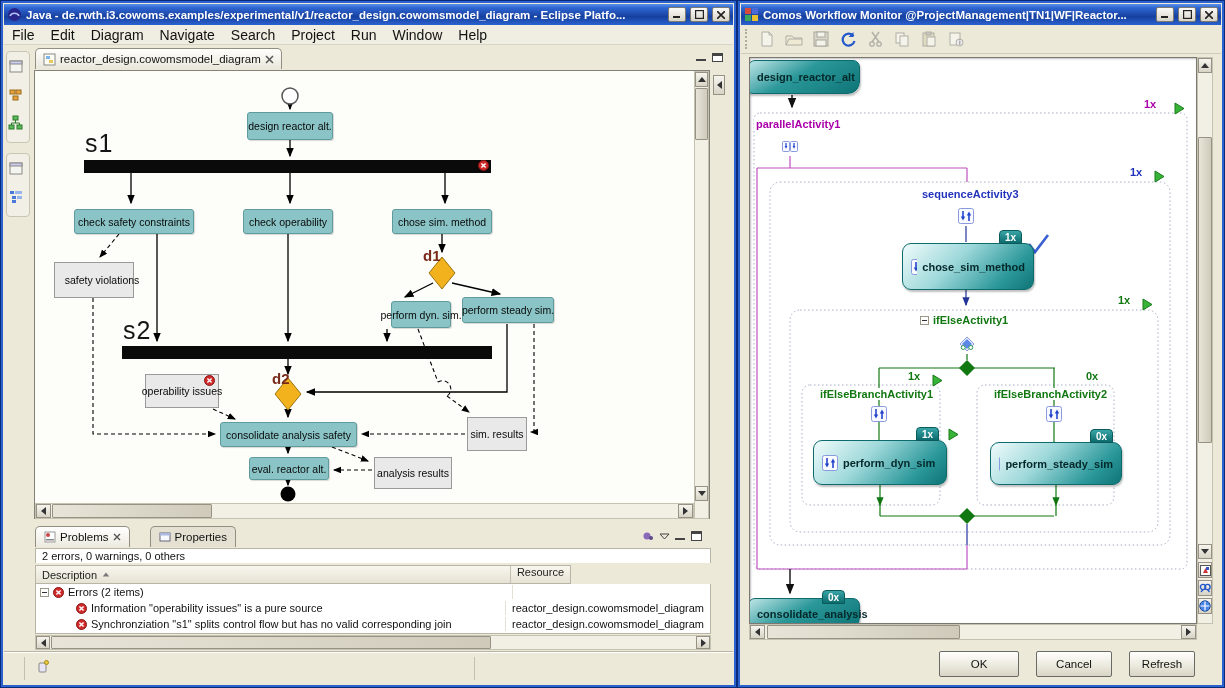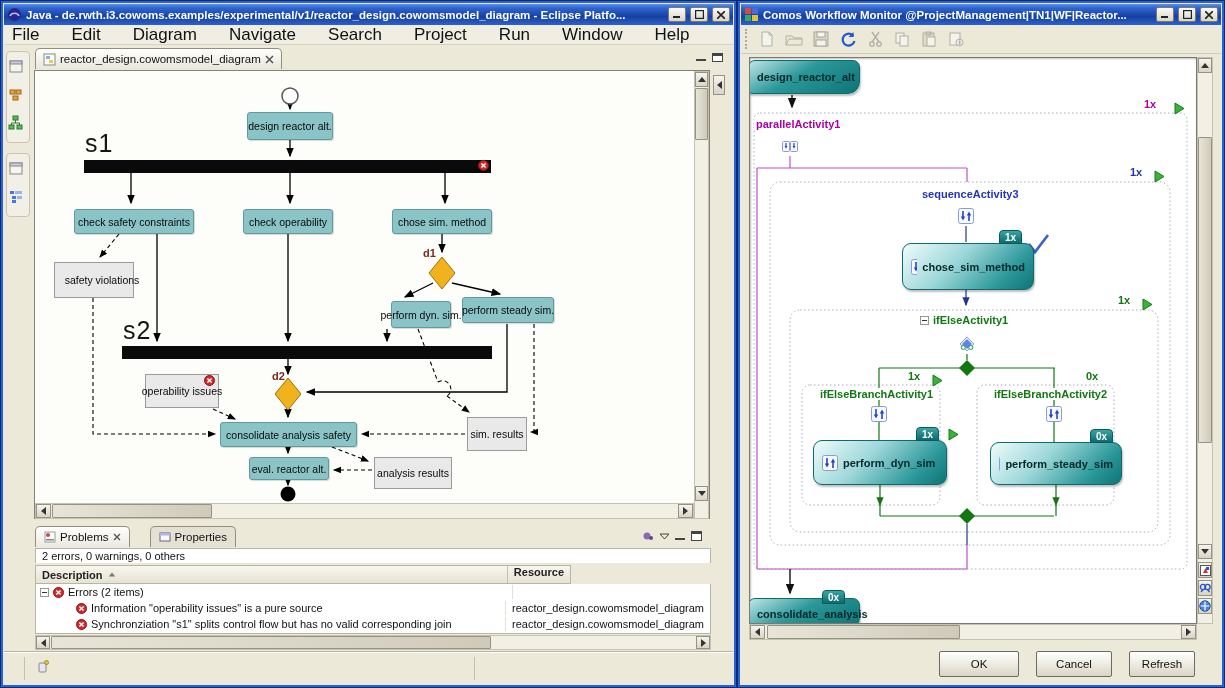--- a/index.html
+++ b/index.html
@@ -9,21 +9,21 @@
   .window { position:absolute; top:0; height:688px; background:#ece9d8; border:1px solid #0a2a7a; box-shadow:inset 0 0 0 2px #2b62cf; }
   .titlebar { position:absolute; left:3px; right:3px; top:3px; height:21px;
     background:linear-gradient(180deg,#5a91ea 0%,#2f66d2 18%,#16409f 60%,#2b62cf 100%);
     display:flex; align-items:center; gap:4px; padding:0 3px; color:#fff; font-size:11.5px; font-weight:bold; }
   .titlebar .ttl { flex:1; white-space:nowrap; overflow:hidden; }
   .wbtn { width:18px; height:15px; background:linear-gradient(180deg,#fbfaf7,#d8d4c8); border:1px solid #7d7a70;
     display:flex; align-items:center; justify-content:center; font-size:10px; color:#222; border-radius:2px; }
   .wbtn svg { display:block; }
 
   .menubar { position:absolute; left:3px; right:3px; top:24px; height:20px; background:#f0eee2; border-bottom:1px solid #d8d4c4;
-    display:flex; align-items:center; font-size:17px; color:#111;gap:16px; }
+    display:flex; align-items:center; font-size:14px; color:#111; }
   .menubar span { padding:2px 8px; }
 
   
   .fastview { position:absolute; left:3px; top:46px; width:28px; bottom:3px; background:#ece9d8; }
   .fvgroup { margin:4px 2px 10px 2px; border:1px solid #c9c5b4; border-radius:4px; background:#f2f0e6; padding:3px 0; }
   .fvgroup .fvi { width:18px; height:18px; margin:3px auto; }
 
   .etab { position:absolute; display:flex; align-items:center; gap:4px; height:21px; padding:0 7px;
     background:linear-gradient(180deg,#fefefc,#e9e7db); border:1px solid #928f82; border-bottom:none;
     border-radius:5px 5px 0 0; font-size:11.5px; color:#111; }
@@ -31,21 +31,21 @@
 
   .canvasframe { position:absolute; background:#fdfdfa; border:1px solid #848278; }
   .lx { position:absolute; left:0; top:0; width:659px; height:432px; overflow:hidden; }
   .lx svg.base { position:absolute; left:0; top:0; }
 
   .tbox,.gbox { position:absolute; display:flex; align-items:center; justify-content:center; text-align:center;
     font-size:10.5px; color:#0a0a0a; white-space:nowrap; }
   .tbox { background:#8ac4c6; border:1px solid #5f9b9d; border-radius:3px; box-shadow:1px 1px 1px rgba(0,0,0,.15); }
   .gbox { background:#e9e9e9; border:1px solid #9a9a9a; }
   .biglabel { position:absolute; font-size:25px; color:#141414; letter-spacing:1px; }
-  .dlabel { position:absolute; font-size:11px; font-weight:bold; color:#7a2a1a; }
+  .dlabel { position:absolute; font-size:15px; font-weight:bold; color:#7a2a1a; }
   .erricon { position:absolute; width:11px; height:11px; }
 
   
   .sb { position:absolute; background:#f2f0e4; border:1px solid #c6c2b2; }
   .sbthumb { position:absolute; background:linear-gradient(90deg,#e8e5d8,#cfcaba); border:1px solid #969284; border-radius:1px; }
   .sbbtn { position:absolute; background:linear-gradient(180deg,#f6f4ee,#d8d4c6); border:1px solid #969284; display:flex; align-items:center; justify-content:center; }
   .tri { width:0; height:0; }
   .tri.up    { border-left:4px solid transparent; border-right:4px solid transparent; border-bottom:5px solid #333; }
   .tri.down  { border-left:4px solid transparent; border-right:4px solid transparent; border-top:5px solid #333; }
   .tri.left  { border-top:4px solid transparent; border-bottom:4px solid transparent; border-right:5px solid #333; }
@@ -340,21 +340,21 @@
       <svg width="13" height="12">
           <rect x="1" y="8" width="10" height="2" fill="#444"></rect>
         </svg>
       <svg width="13" height="12">
           <rect x="1.5" y="1.5" width="10" height="9" fill="#fff" stroke="#444"></rect>
           <rect x="1.5" y="1.5" width="10" height="2.5" fill="#444"></rect>
         </svg>
     </div>
 
     <div class="summary" style="left:34px; top:547px; width:676px;">2 errors, 0 warnings, 0 others</div>
-    <div class="tblhead" style="left:34px; top:564px; width:536px; height:19px;font-weight:bold;">
+    <div class="tblhead" style="left:34px; top:564px; width:536px; height:19px;">
       <div class="c1">
         <span>Description</span>
         <span class="tri up" style="border-bottom-color:#777; transform:scale(.8);"></span>
       </div>
       <div class="c2"><span>Resource</span></div>
     </div>
     <div style="position:absolute; left:34px; top:583px; width:676px; height:50px; background:#fff; border:1px solid #b8b5a6; border-top:none;">
       <div class="trow" style="left:0; top:1px; width:674px;">
         <div class="c1">
             <span class="minussq"></span>

